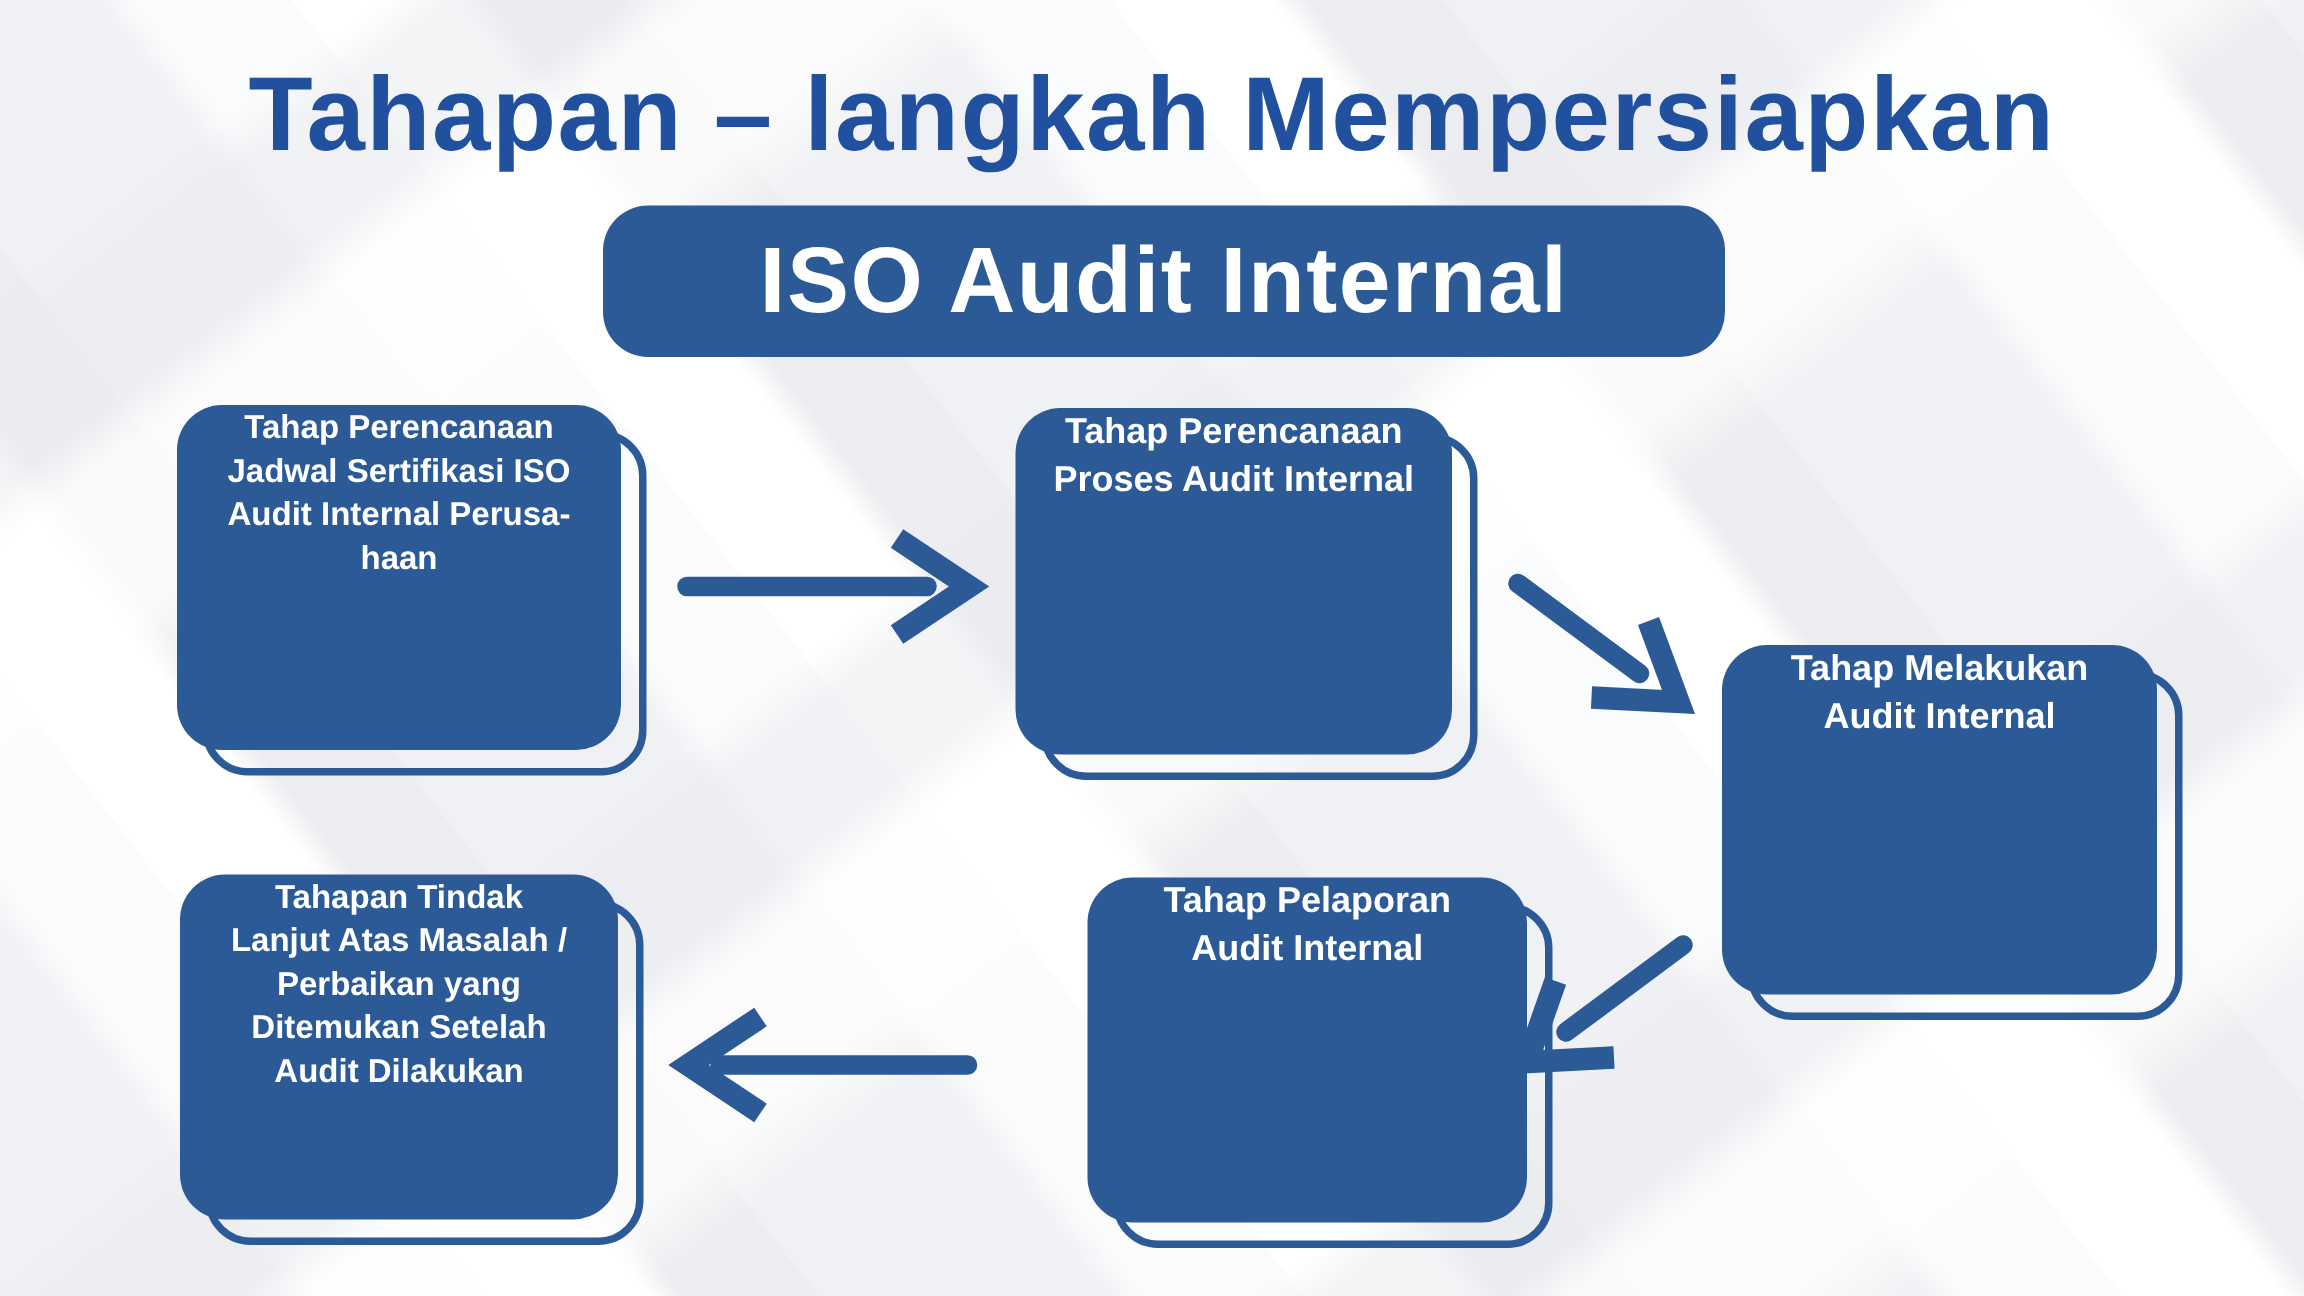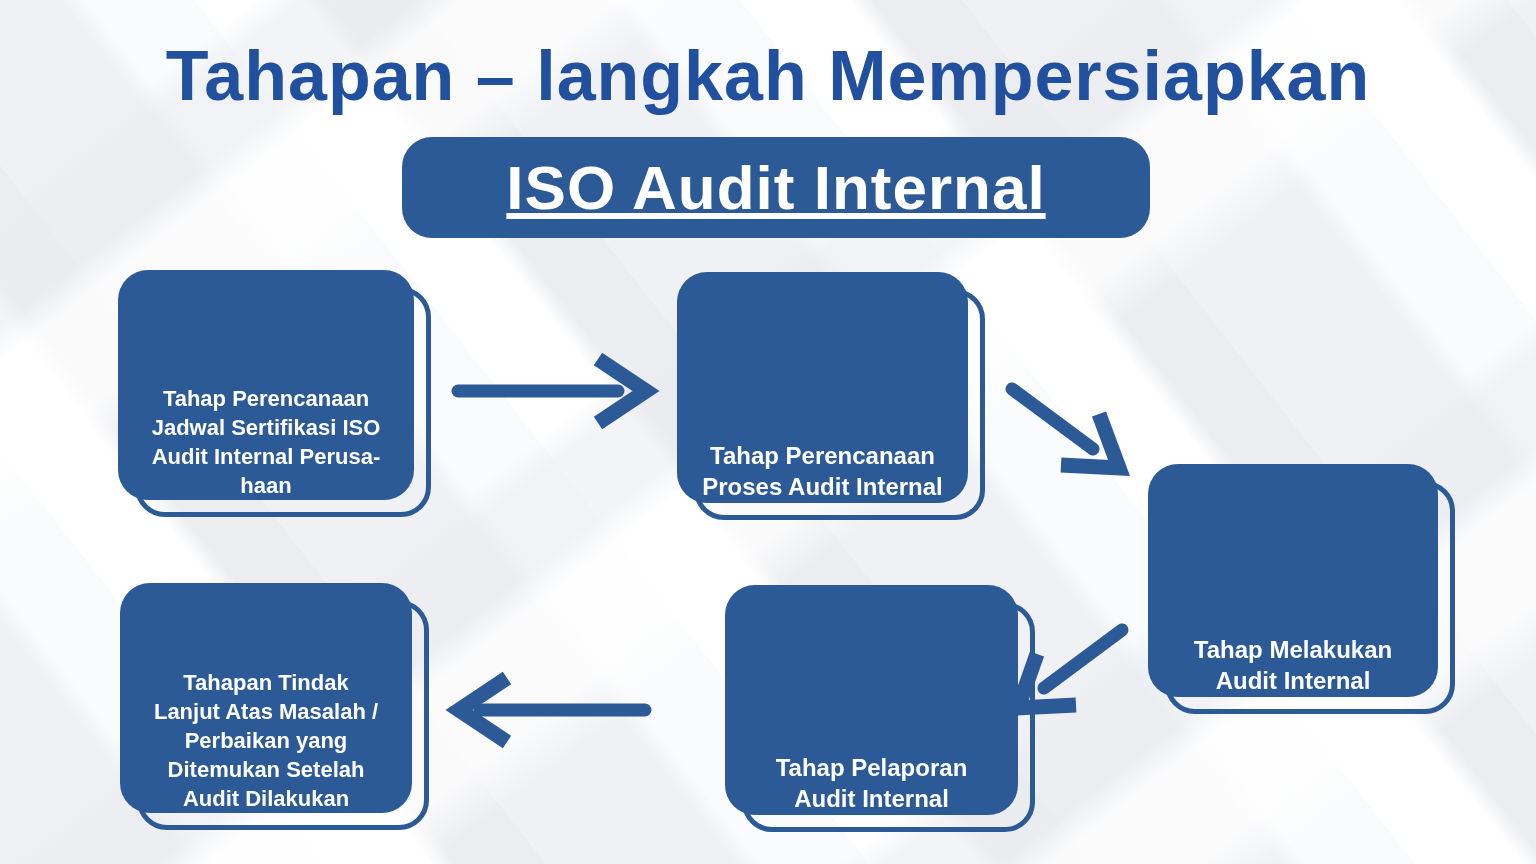--- a/index.html
+++ b/index.html
@@ -26,33 +26,33 @@
         #fafbfc 170px 255px,
         #ffffff 255px 340px,
         #ecedf0 360px 430px);
   }
 
   .page-title{position:absolute;top:40px;left:0;width:100%;text-align:center;
     color:var(--title-blue);font-size:70px;font-weight:800;letter-spacing:1px;line-height:1.05;}
 
   .banner{position:absolute;left:402px;top:137px;width:748px;height:101px;
     background:var(--blue);border-radius:30px;display:flex;align-items:center;justify-content:center;
-    color:var(--on-blue);font-size:62px;font-weight:800;letter-spacing:1px;text-decoration:underline;}
+    color:var(--on-blue);font-size:62px;font-weight:800;letter-spacing:1px;}
 
   .step{position:absolute;}
   .step .ghost{position:absolute;left:17px;top:17px;width:100%;height:100%;
     border:5px solid var(--blue);border-radius:30px;background:transparent;}
   .step .face{position:absolute;left:0;top:0;width:100%;height:100%;
     background:var(--blue);border-radius:30px;
-    display:flex;align-items:flex-end;justify-content:center;text-align:center;padding:0 14px;}
+    display:flex;align-items:flex-start;justify-content:center;text-align:center;padding:0 14px;}
   .step .label{color:var(--on-blue);font-weight:700;white-space:pre-line;line-height:1.32;}
 
   .step1{left:118px;top:270px;width:296px;height:230px;}
   .step2{left:677px;top:272px;width:291px;height:231px;}
-  .step3{left:1148px;top:430px;width:290px;height:233px;margin-top:34px;}
+  .step3{left:1148px;top:430px;width:290px;height:233px;}
   .step4{left:677px;top:585px;width:293px;height:230px;margin-left:48px;}
   .step5{left:120px;top:583px;width:292px;height:230px;border-radius:15px;}
   .step1 .label,.step5 .label{font-size:22px;}
   .step2 .label,.step3 .label,.step4 .label{font-size:24px;}
 
   .arrows{position:absolute;inset:0;pointer-events:none;}
   .arrows .shaft{stroke:var(--blue);stroke-width:13;stroke-linecap:round;fill:none;}
   .arrows .head{stroke:var(--blue);stroke-width:15;stroke-linecap:butt;stroke-linejoin:miter;fill:none;}
 </style>
 </head>

